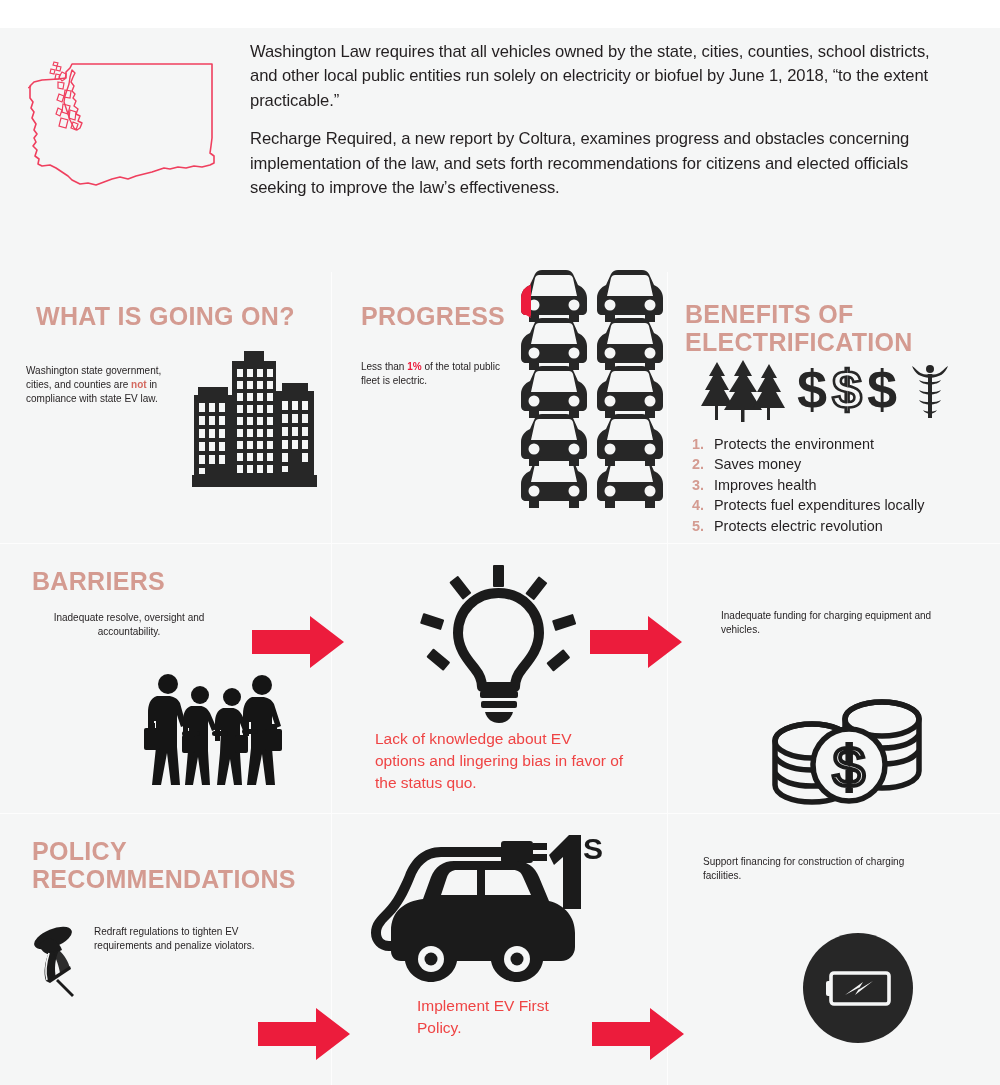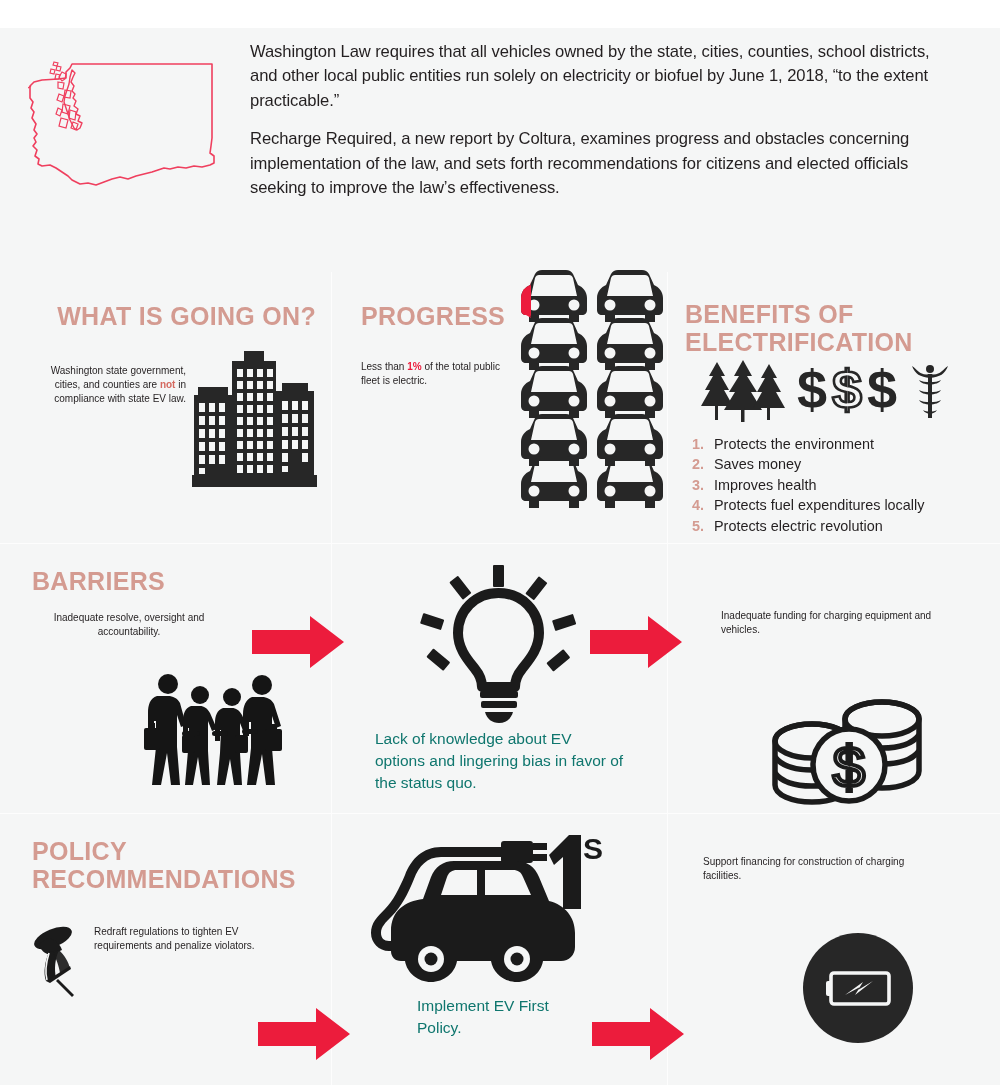--- a/index.html
+++ b/index.html
@@ -123,21 +123,21 @@
     left: 0;
     color: #d49b91;
     font-weight: bold;
   }
 
   
   .arrow {
     position: absolute;
   }
   .caption {
-    color: #0f766e;
+    color: #ef4444;
     font-size: 15.5px;
     line-height: 1.42;
     margin: 0;
   }
   svg { display: block; }
 </style>
 </head>
 <body>
 
 <div id="page">
@@ -180,21 +180,21 @@
       <p>Recharge Required, a new report by Coltura, examines progress and obstacles concerning implementation of the law, and sets forth recommendations for citizens and elected officials seeking to improve the law’s effectiveness.</p>
     </div>
   </div>
 
   <div class="grid">
     <div class="vline" style="left:331px;"></div>
     <div class="vline" style="left:667px;"></div>
     <div class="hline" style="top:271px;"></div>
     <div class="hline" style="top:541px;"></div>
 
-    <div class="cell" style="left:0;top:0;width:331px;height:271px;text-align:right;">
+    <div class="cell" style="left:0;top:0;width:331px;height:271px;">
       <h2 class="sect-title" style="position:absolute;left:36px;top:30px;width:280px;">WHAT IS GOING ON?</h2>
       <p class="body-text" style="position:absolute;left:26px;top:92px;width:160px;"><span>Washington state government, cities, and counties are </span><span class="accent-rose">not</span><span> in compliance with state EV law.</span></p>
       <div style="position:absolute;left:192px;top:75px;">
         <svg width="125" height="145" viewBox="0 0 125 145">
           <g fill="#272727">
 
             <rect x="2" y="48" width="38" height="90"></rect>
             <rect x="6" y="40" width="30" height="10"></rect>
 
             <rect x="40" y="14" width="44" height="124"></rect>

